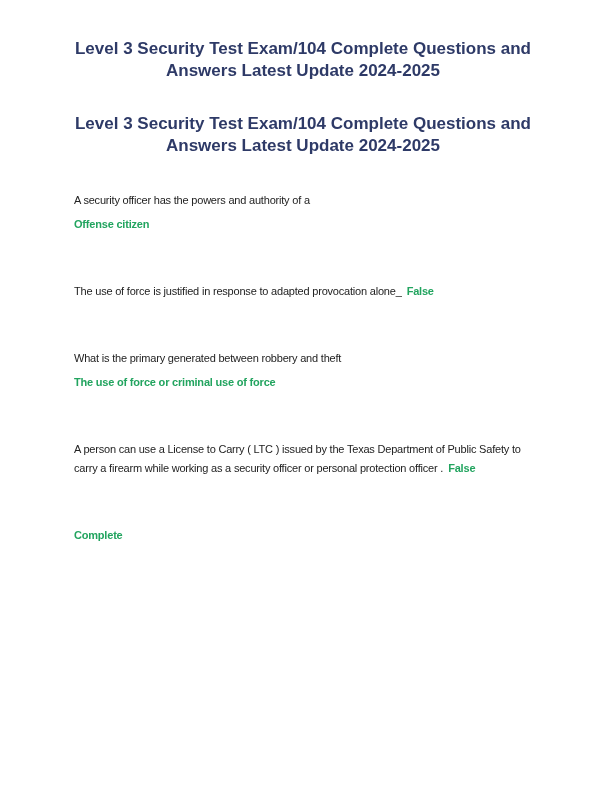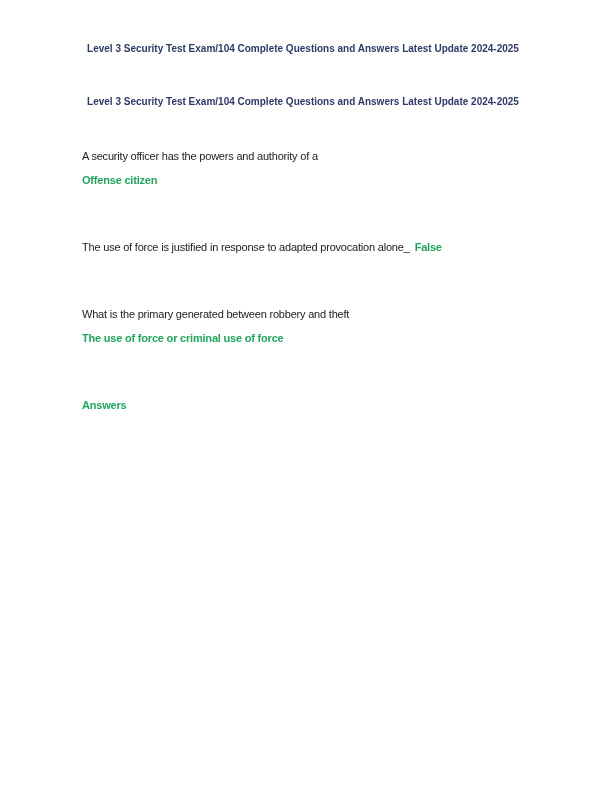--- a/index.html
+++ b/index.html
@@ -11,37 +11,37 @@
     position: relative;
     width: 606px;
     height: 800px;
     background: #ffffff;
     overflow: hidden;
     font-family: "Liberation Sans", sans-serif;
   }
   .doc-title {
     margin: 0 44px;
     text-align: center;
-    font-size: 10px;
+    font-size: 17px;
     font-weight: bold;
     line-height: 22px;
     color: #2e3a67;
     letter-spacing: 0;
   }
   .doc-title.first  { padding-top: 38px; }
   .doc-title.second { padding-top: 31px; }
   .content {
     margin: 34px 66px 0 70px;
     width: 470px;
     font-size: 11px;
     line-height: 19px;
     letter-spacing: -0.2px;
     color: #222222;
   }
-  .qa-block { margin: 0 0 48px 12px; }
+  .qa-block { margin: 0 0 48px 4px; }
   .question {
     margin: 0;
     color: #222222;
     font-weight: normal;
   }
   .answer-block {
     margin: 5px 0 0 0;
     color: #22a45f;
     font-weight: bold;
   }
@@ -71,20 +71,25 @@
       <p class="question">
         <span>The use of force is justified in response to adapted provocation alone_</span><span class="answer-inline">False</span>
       </p>
     </div>
 
     <div class="qa-block">
       <p class="question">What is the primary generated between robbery and theft</p>
       <p class="answer-block">The use of force or criminal use of force</p>
     </div>
 
+    <div class="qa-block">
+      <p class="question">
+        <span>A person can use a License to Carry ( LTC ) issued by the Texas Department of Public Safety to carry a firearm while working as a security officer or personal protection officer .</span><span class="answer-inline">False</span>
+      </p>
+    </div>
 
     <div class="qa-block">
-      <p class="answer-block">Answers</p>
+      <p class="answer-block">Complete</p>
     </div>
 
 
   </div>
 </div>
 
 </body></html>

